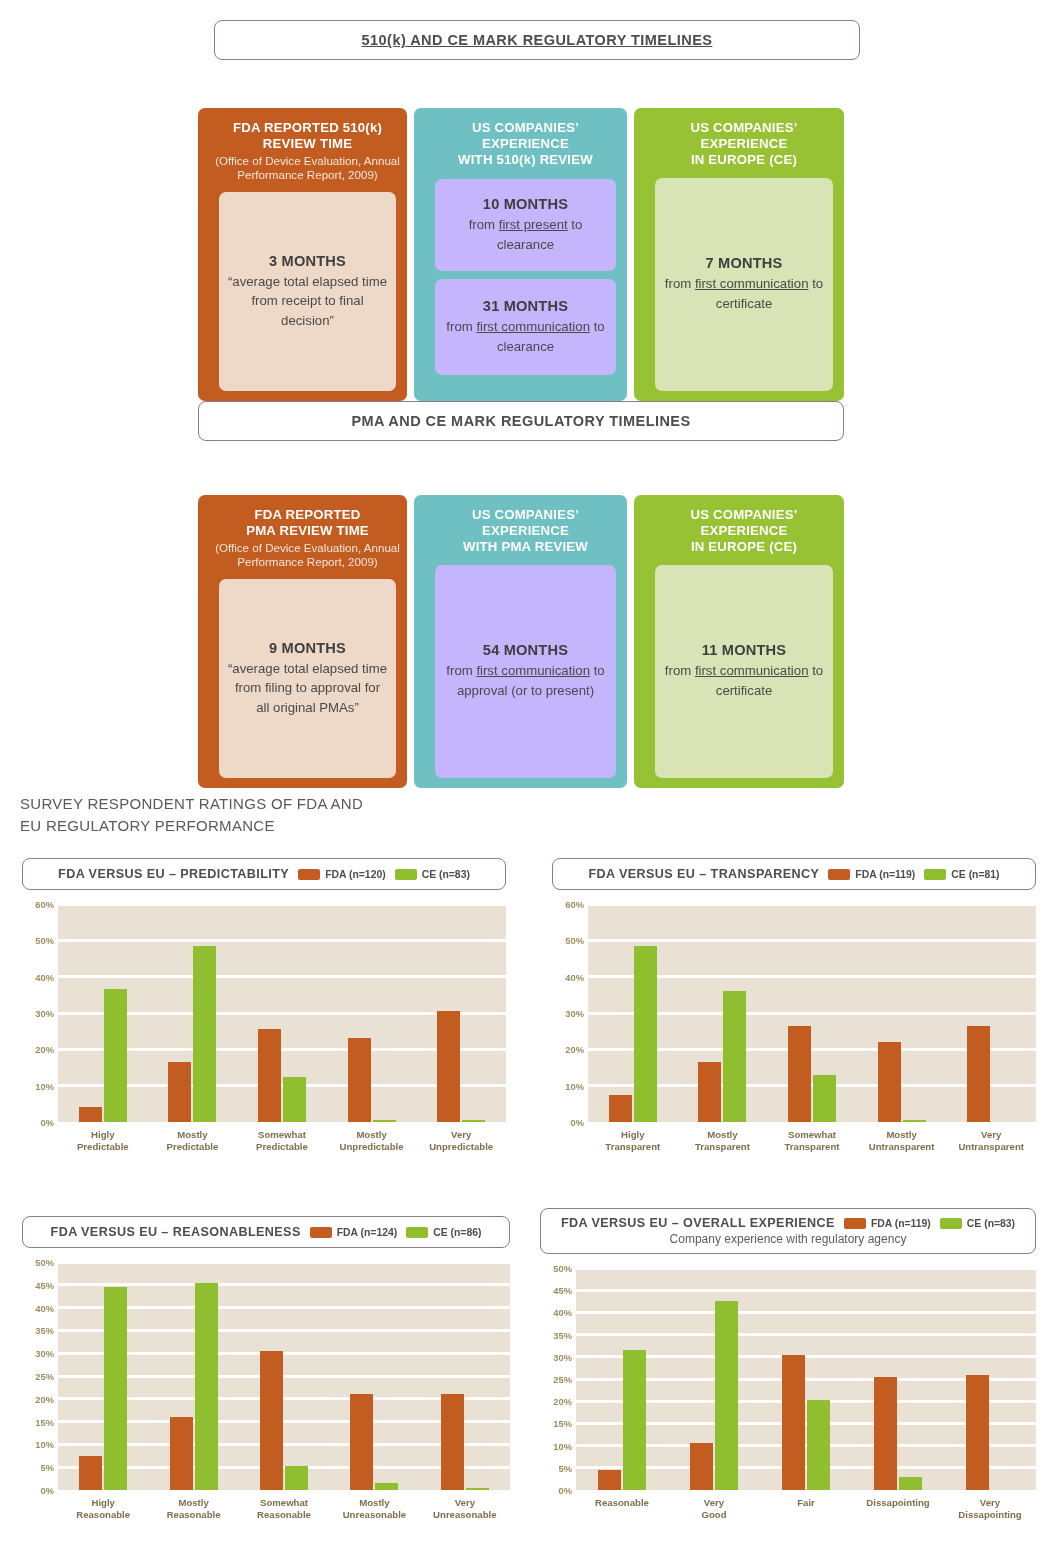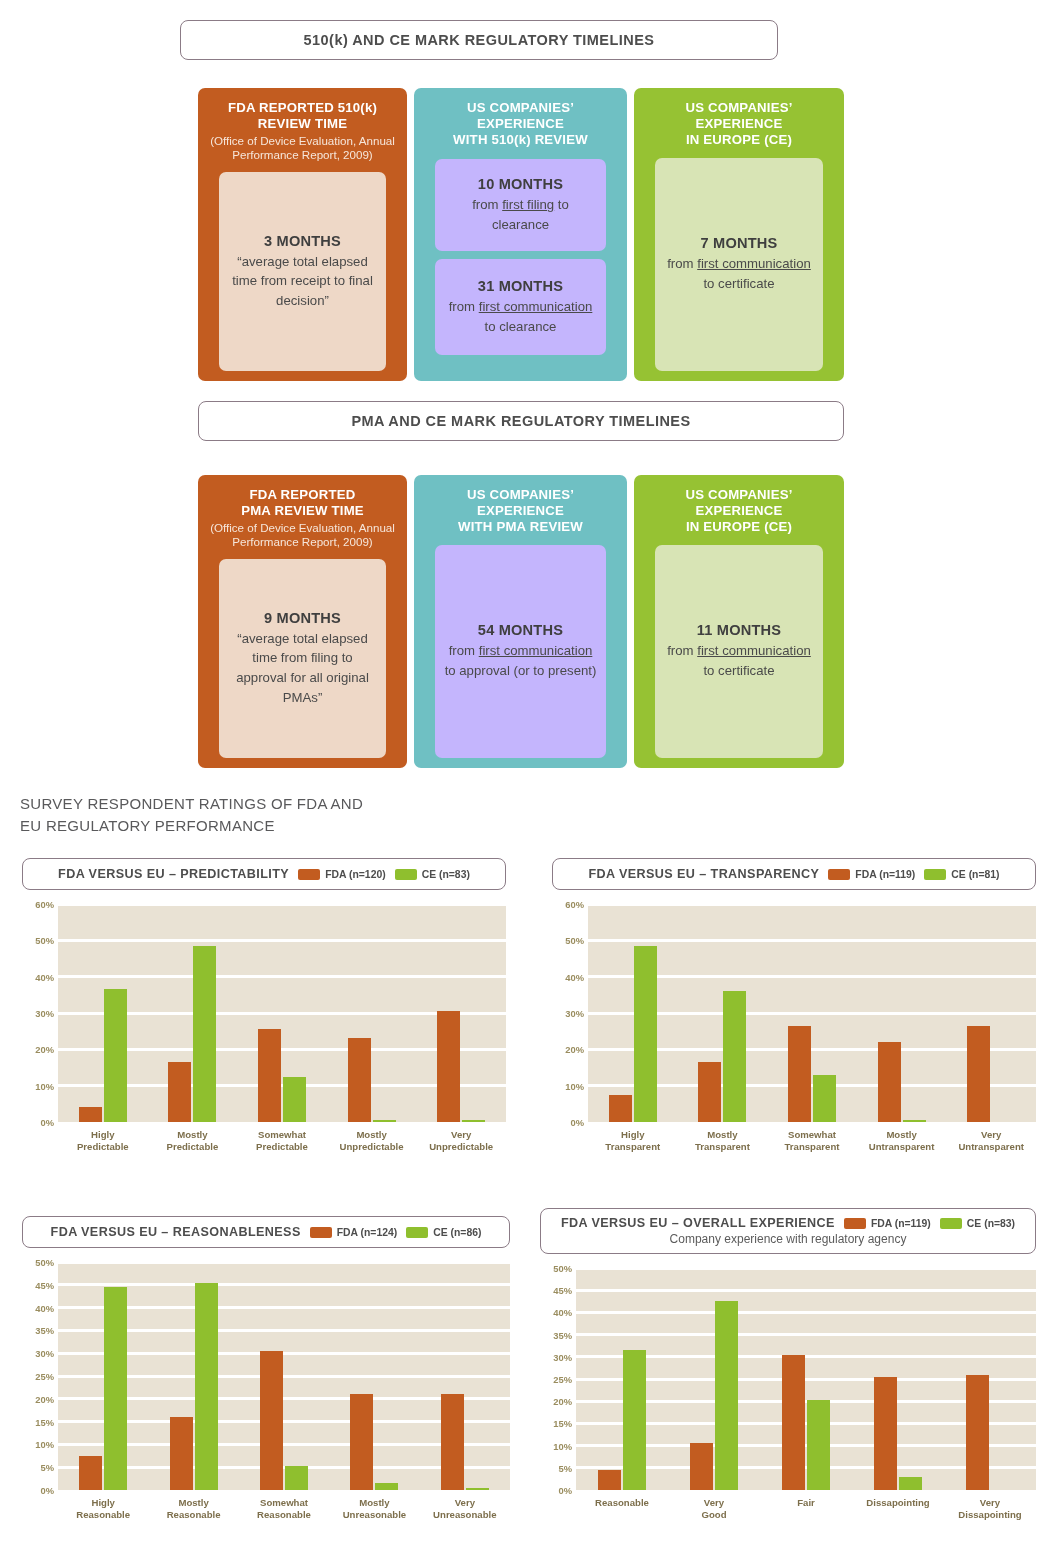--- a/index.html
+++ b/index.html
@@ -23,22 +23,22 @@
     font-size:14.5px;font-weight:bold;letter-spacing:.45px;
     color:#4d4d4d;
     box-sizing:border-box;
   }
 
   
   .card{
     position:absolute;
     border-radius:7px;
     box-sizing:border-box;
-    padding:12px 10px 10px 10px;
-    display:flex;flex-direction:column;align-items:center;
+    padding:12px 0 10px 10px;
+    display:flex;flex-direction:column;align-items:center;margin-top:20px;
   }
   .card.orange{background:#c25c20;}
   .card.teal{background:#6fc0c3;}
   .card.green{background:#96c233;}
 
   .card-title{
     color:#ffffff;
     font-weight:bold;
     font-size:13.2px;
     line-height:1.22;
@@ -120,36 +120,36 @@
   .bar.ce{background:#8fbf2e;}
   .xlabels{position:absolute;left:36px;right:0;display:flex;}
   .xlab{
     flex:1;text-align:center;font-size:9.6px;line-height:1.25;
     color:#7d6f4c;font-weight:bold;
   }
 </style>
 </head>
 <body>
 
-<div class="banner" style="left:180px;top:20px;width:598px;height:40px;">510(k) AND CE MARK REGULATORY TIMELINES</div>
+<div class="banner" style="left:214px;top:20px;width:646px;height:40px;text-decoration:underline;">510(k) AND CE MARK REGULATORY TIMELINES</div>
 
 <div class="card orange" style="left:198px;top:88px;width:209px;height:293px;">
   <div class="card-title">FDA REPORTED 510(k)<br>REVIEW TIME</div>
   <div class="card-sub">(Office of Device Evaluation, Annual Performance Report, 2009)</div>
   <div class="inner orange">
     <div class="big">3 MONTHS</div>
     <div class="desc">“average total elapsed time from receipt to final decision”</div>
   </div>
 </div>
 
 <div class="card teal" style="left:414px;top:88px;width:213px;height:293px;">
   <div class="card-title">US COMPANIES’<br>EXPERIENCE<br>WITH 510(k) REVIEW</div>
   <div class="inner teal stack" style="height:92px;margin-top:11px;">
     <div class="big">10 MONTHS</div>
-    <div class="desc">from <span class="u">first filing</span> to clearance</div>
+    <div class="desc">from <span class="u">first present</span> to clearance</div>
   </div>
   <div class="inner teal stack" style="height:96px;margin-top:8px;">
     <div class="big">31 MONTHS</div>
     <div class="desc">from <span class="u">first communication</span> to clearance</div>
   </div>
 </div>
 
 <div class="card green" style="left:634px;top:88px;width:210px;height:293px;">
   <div class="card-title">US COMPANIES’<br>EXPERIENCE<br>IN EUROPE (CE)</div>
   <div class="inner green">

